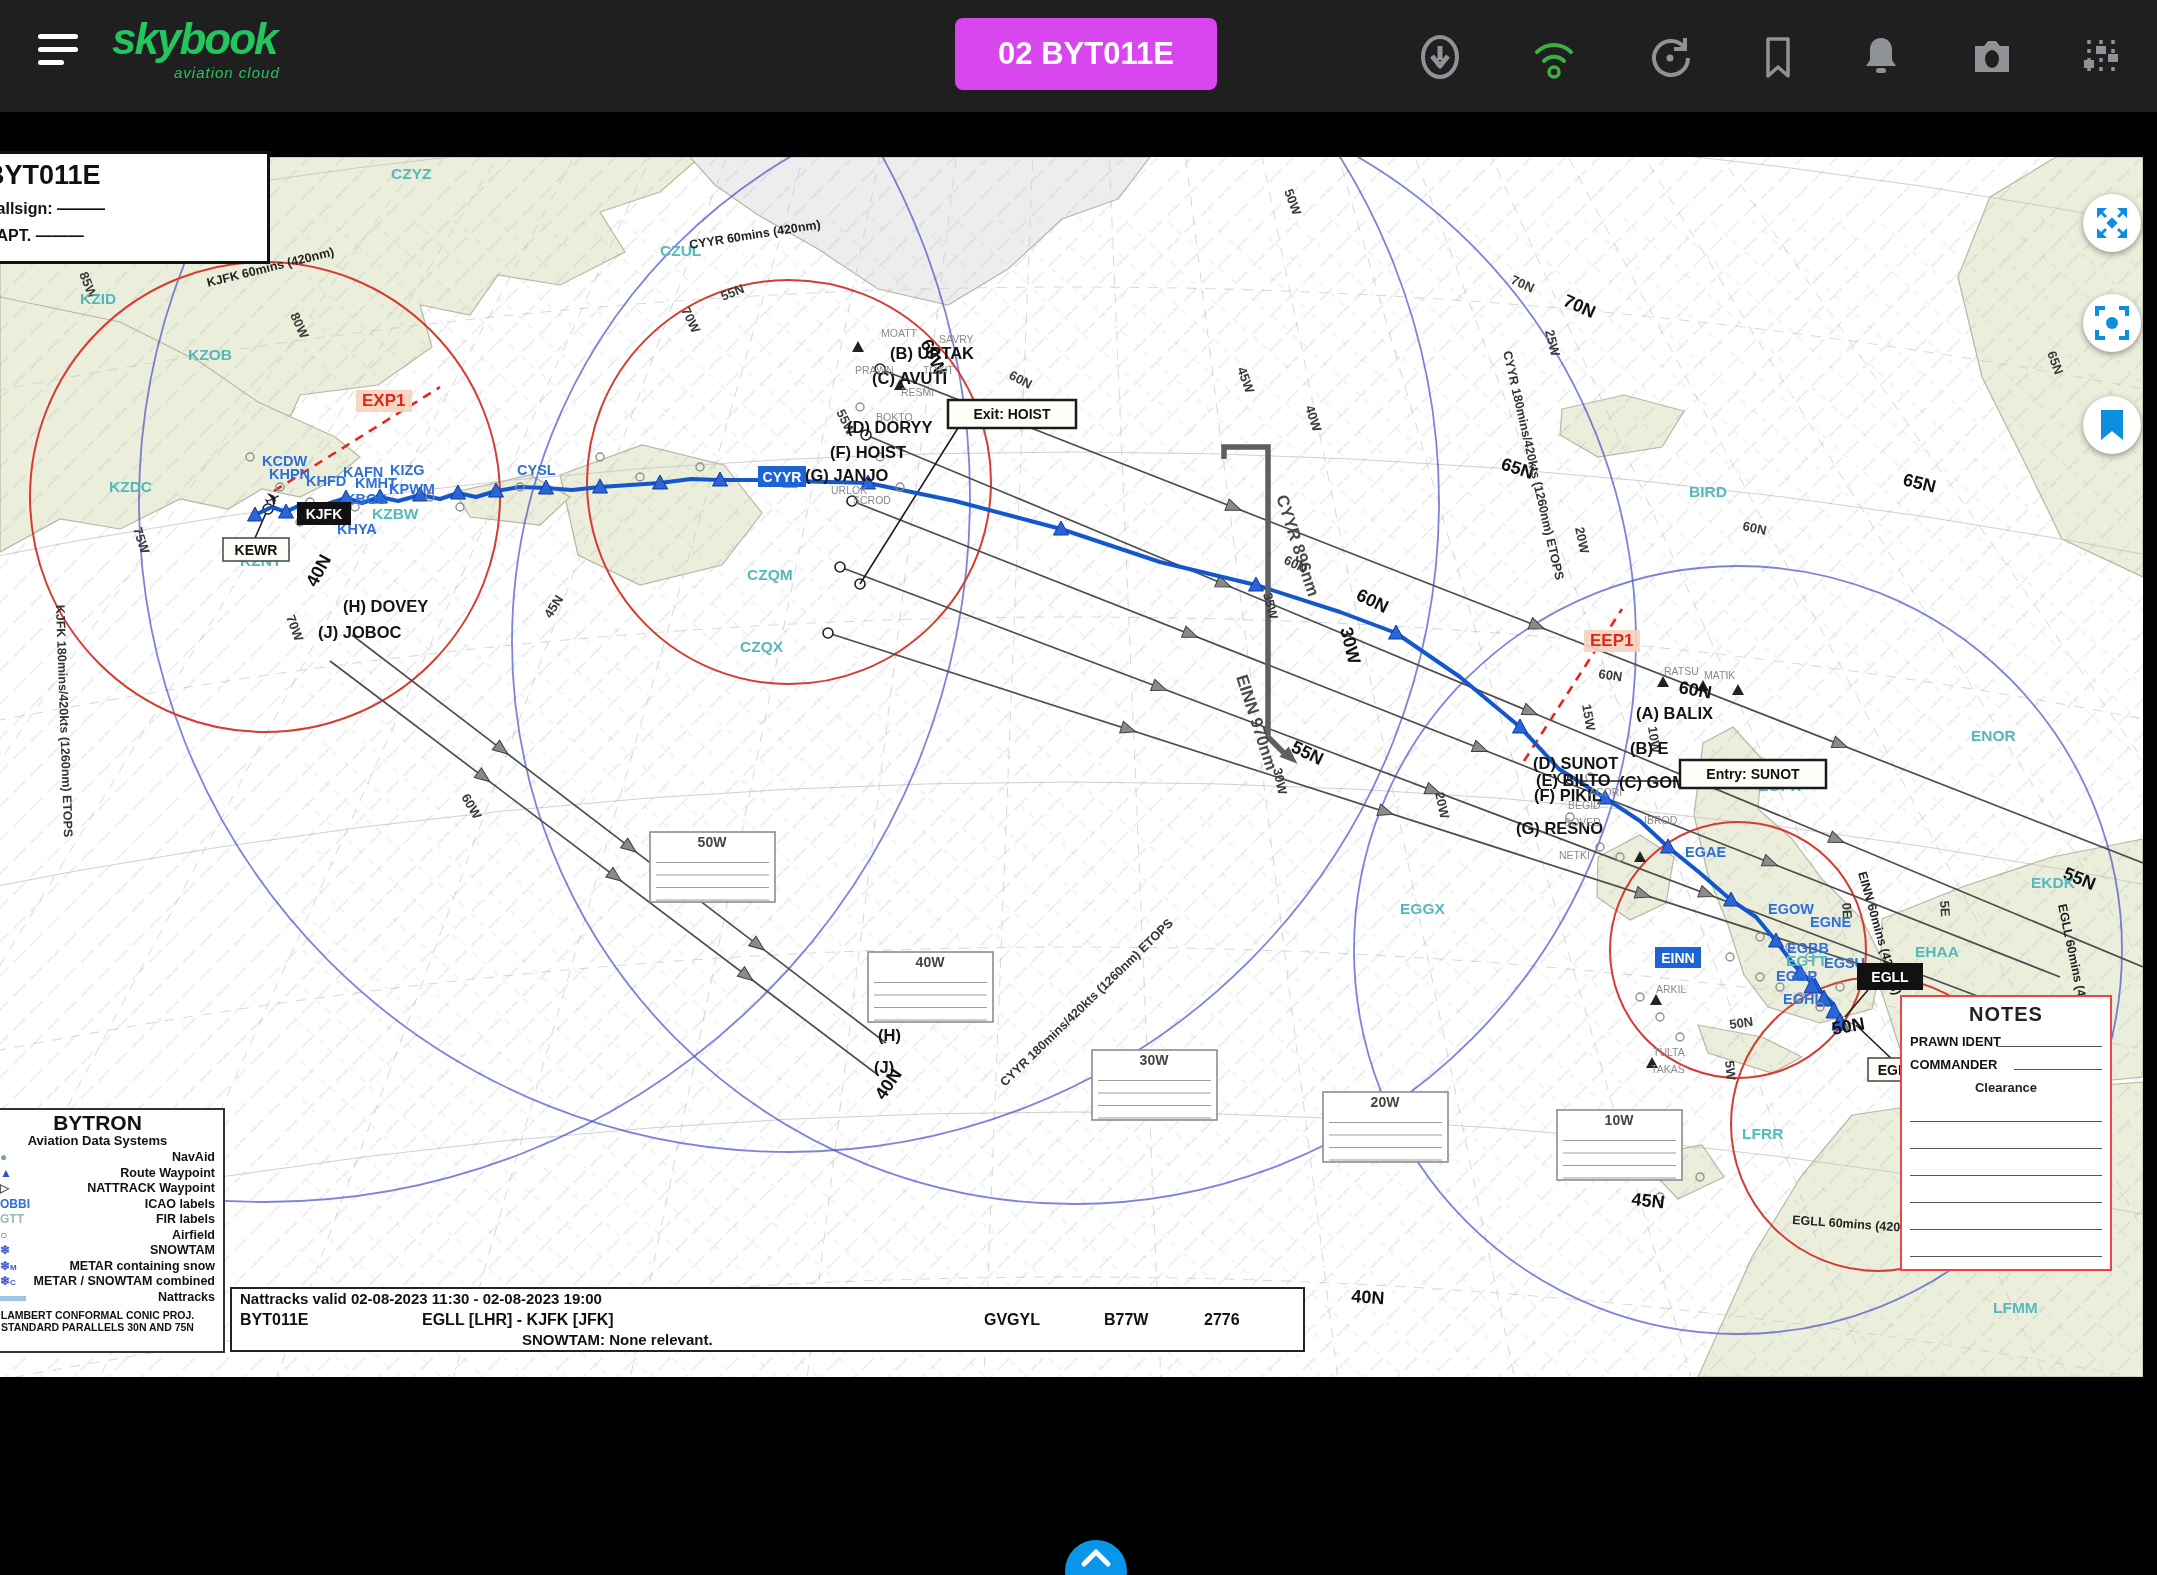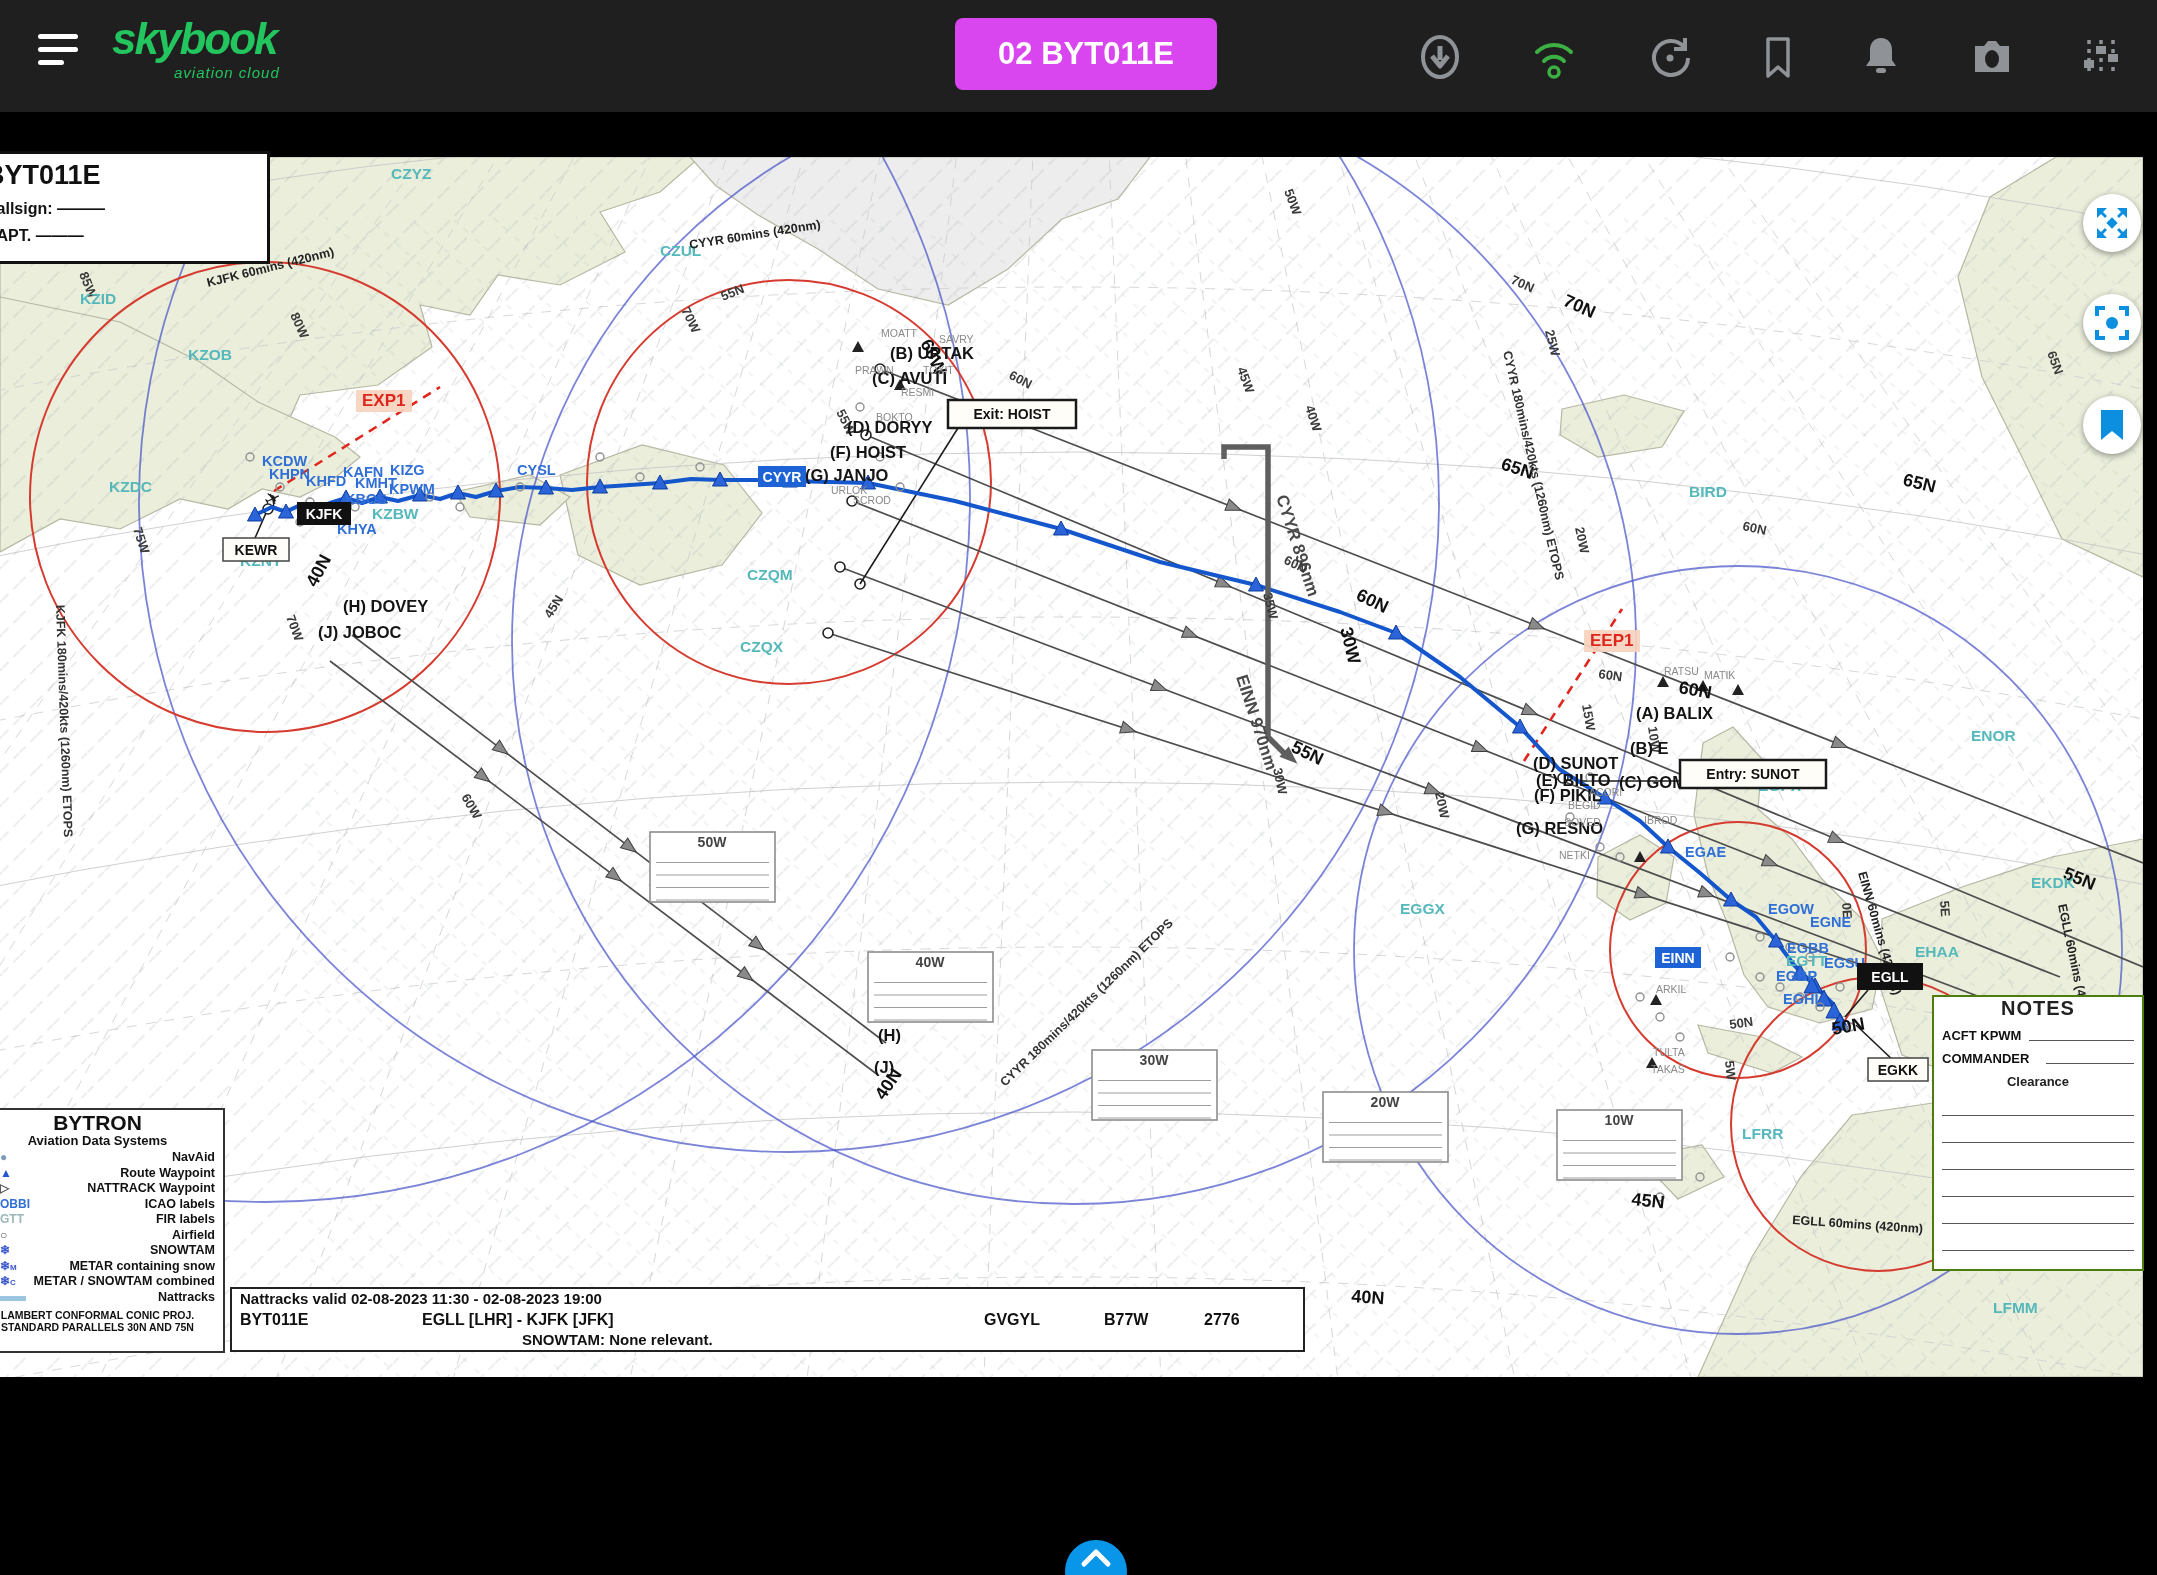--- a/index.html
+++ b/index.html
@@ -51,21 +51,21 @@
   
   #flight-info{position:absolute;left:-30px;top:151px;width:300px;height:113px;background:#fff;border:3px solid #111;z-index:20;padding:6px 10px 0 12px;}
   #flight-info .t{font-size:27px;font-weight:800;color:#111;}
   #flight-info .r{font-size:16px;font-weight:700;color:#111;margin-top:9px;}
   #legend{position:absolute;left:-30px;top:1108px;width:255px;height:245px;background:#fff;border:2px solid #333;z-index:20;padding:2px 8px 0 8px;}
   #legend .t{text-align:center;font-size:21px;font-weight:800;color:#111;line-height:21px;}
   #legend .s{text-align:center;font-size:13px;font-weight:700;color:#111;margin-bottom:2px;}
   #legend .row{position:relative;height:15.5px;font-size:12.5px;font-weight:700;color:#111;text-align:right;line-height:15.5px;}
   #legend .row .ic{position:absolute;left:20px;top:0;font-size:12px;line-height:15px;text-align:left;}
   #legend .fn{font-size:10.5px;font-weight:700;color:#111;text-align:center;line-height:12px;margin-top:4px;}
-  #notes{position:absolute;left:1900px;top:995px;width:212px;height:276px;background:#fff;border:2px solid #4d7c0f;z-index:20;padding:0 8px;margin-left:32px;}
+  #notes{position:absolute;left:1900px;top:995px;width:212px;height:276px;background:#fff;border:2px solid #ef4444;z-index:20;padding:6px 8px;}
   #notes .t{text-align:center;font-size:20px;font-weight:800;color:#222;letter-spacing:1px;}
   #notes .fld{position:relative;font-size:13px;font-weight:700;color:#111;margin-top:8px;}
   #notes .fld .ln{position:absolute;right:0;bottom:2px;width:105px;border-bottom:1.5px solid #555;}
   #notes .fld2 .ln{width:88px;}
   #notes .clr{text-align:center;font-size:13px;font-weight:700;color:#222;margin-top:8px;}
   #notes .bl{border-bottom:1.5px solid #555;height:27px;}
   #infobar{position:absolute;left:230px;top:1287px;width:1075px;height:65px;background:#fff;border:2px solid #222;z-index:19;font-weight:700;color:#111;}
   #infobar .v{position:absolute;left:8px;top:1px;font-size:15px;}
   #infobar .cs{position:absolute;left:8px;top:22px;font-size:16px;}
   #infobar .rt{position:absolute;left:190px;top:22px;font-size:16px;}
@@ -556,21 +556,21 @@
         <div class="row"><span class="ic"><span style="display:inline-block;width:26px;height:5px;background:#9cc6e0"></span></span><span>Nattracks</span></div>
       </div>
     <div class="fn">
       <div>LAMBERT CONFORMAL CONIC PROJ.</div>
       <div>STANDARD PARALLELS 30N AND 75N</div>
     </div>
   </div>
 
   <div id="notes">
     <div class="t">NOTES</div>
-    <div class="fld"><span>ACFT KPWM</span><span class="ln"></span></div>
+    <div class="fld"><span>PRAWN IDENT</span><span class="ln"></span></div>
     <div class="fld fld2"><span>COMMANDER</span><span class="ln"></span></div>
     <div class="clr">Clearance</div>
     <div id="notes-lines">
         <div class="bl"></div>
         <div class="bl"></div>
         <div class="bl"></div>
         <div class="bl"></div>
         <div class="bl"></div>
         <div class="bl"></div>
       </div>

